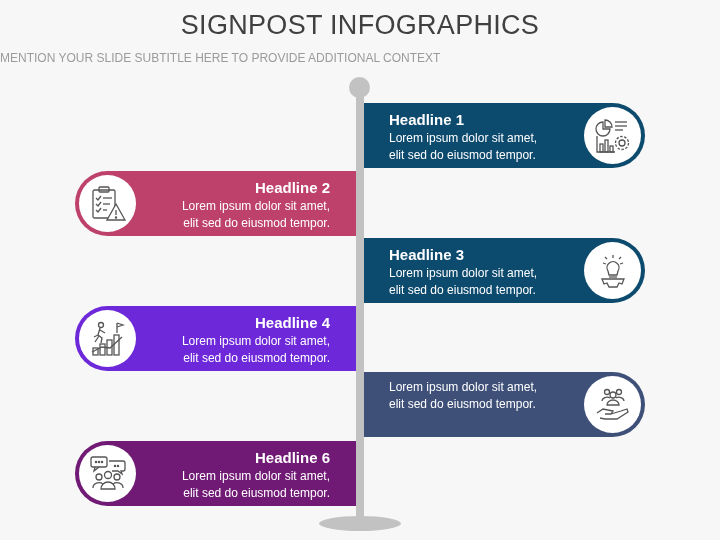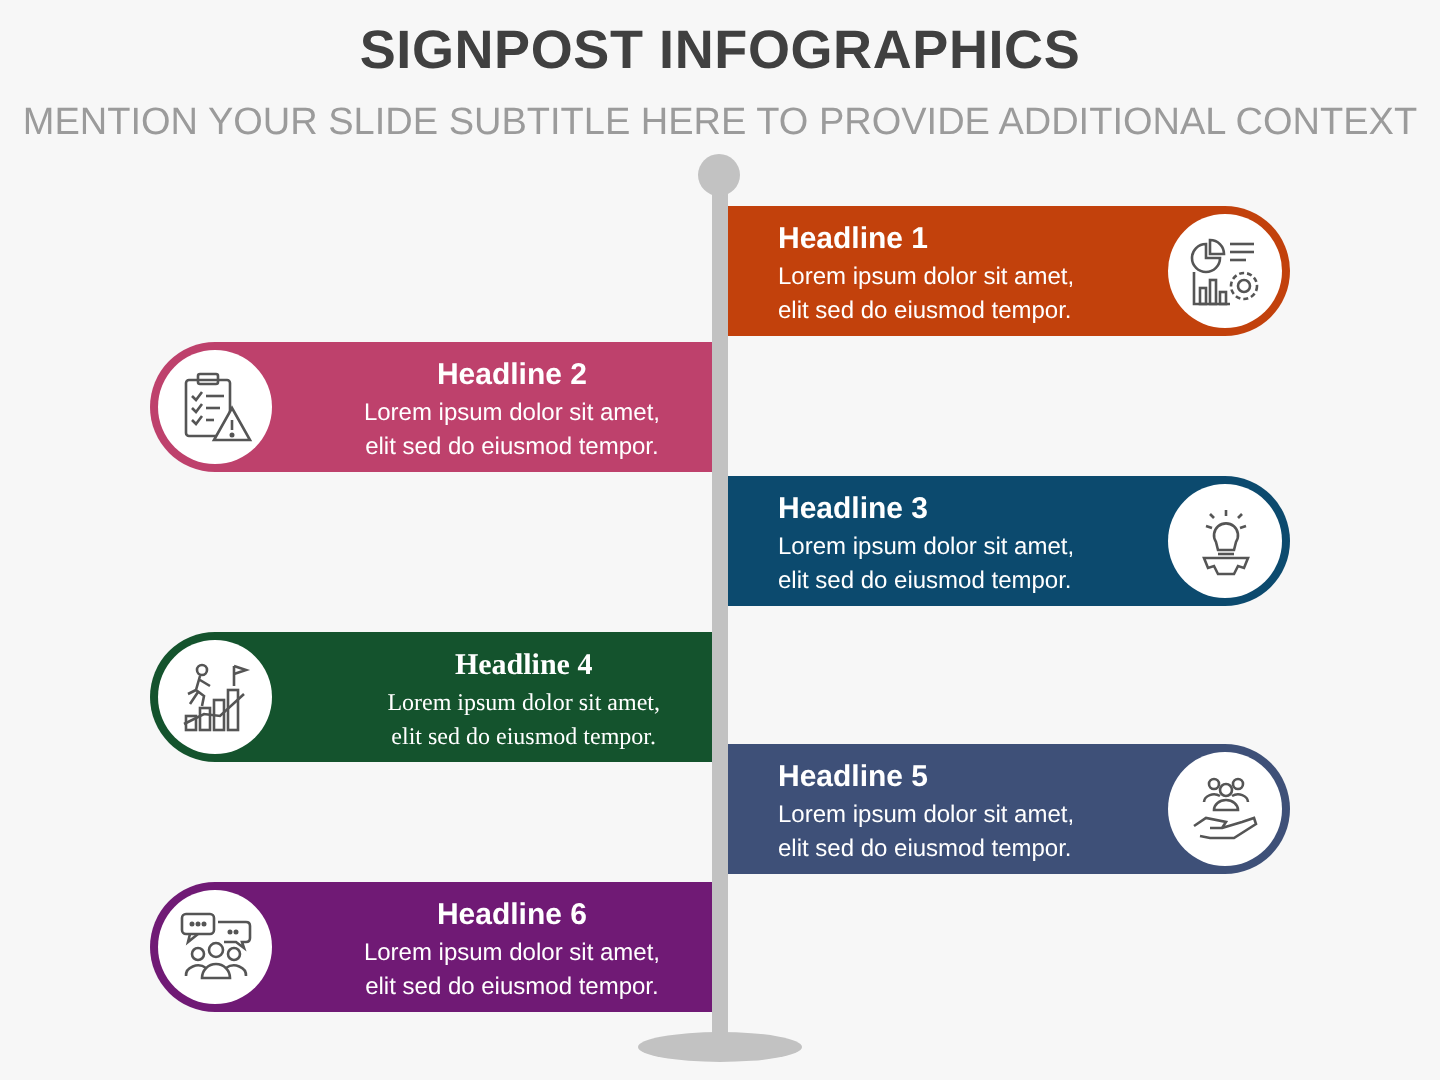--- a/index.html
+++ b/index.html
@@ -1,45 +1,45 @@
 <!DOCTYPE html>
 <html><head>
 <meta charset="utf-8">
 <style>
   html,body{margin:0;padding:0;}
   body{width:720px;height:540px;background:#f7f7f7;position:relative;overflow:hidden;font-family:"Liberation Sans",sans-serif;}
-  .title{position:absolute;left:0;top:10px;width:720px;text-align:center;font-size:27px;font-weight:bold;color:#404040;letter-spacing:0.3px;}
-  .subtitle{position:absolute;left:0;top:51px;width:720px;text-align:center;font-size:19px;color:#9b9b9b;}
+  .title{position:absolute;left:0;top:10px;width:720px;text-align:center;font-size:27px;font-weight:normal;color:#404040;letter-spacing:0.3px;}
+  .subtitle{position:absolute;left:0;top:51px;width:720px;text-align:left;font-size:12px;color:#9b9b9b;}
   .pole{position:absolute;left:356px;top:88px;width:8px;height:436px;background:#c2c2c2;}
   .knob{position:absolute;left:349px;top:77px;width:21px;height:21px;border-radius:50%;background:#c2c2c2;}
   .base{position:absolute;left:319px;top:516px;width:82px;height:15px;border-radius:50%;background:#c2c2c2;}
   .banner{position:absolute;height:65px;color:#fff;}
   .banner.right{left:364px;width:281px;border-radius:0 33px 33px 0;}
   .banner.left{left:75px;width:281px;border-radius:33px 0 0 33px;}
   .banner .txt{position:absolute;top:7px;}
   .banner.right .txt{left:25px;text-align:left;}
-  .banner.left .txt{right:26px;text-align:center;}
+  .banner.left .txt{right:26px;text-align:right;}
   .hl{font-size:15px;font-weight:bold;line-height:20px;}
   .body{font-size:12px;line-height:17px;}
   .circ{position:absolute;top:4px;width:57px;height:57px;border-radius:50%;background:#fff;display:flex;align-items:center;justify-content:center;}
   .banner.right .circ{right:4px;}
   .banner.left .circ{left:4px;}
   .circ svg{width:40px;height:40px;}
 </style>
 </head>
 <body>
 
 <div class="title">SIGNPOST INFOGRAPHICS</div>
 <div class="subtitle">MENTION YOUR SLIDE SUBTITLE HERE TO PROVIDE ADDITIONAL CONTEXT</div>
 
 <div class="pole"></div>
 <div class="knob"></div>
 <div class="base"></div>
 
-<div class="banner right" style="top:103px;background:#c2410c;">
+<div class="banner right" style="top:103px;background:#0c4a6e;">
   <div class="txt">
     <div class="hl">Headline 1</div>
     <div class="body">Lorem ipsum dolor sit amet,</div>
     <div class="body">elit sed do eiusmod tempor.</div>
   </div>
   <div class="circ">
     <svg viewBox="0 0 40 40" fill="none" stroke="#555" stroke-width="1.3">
       <path d="M10 6 A7 7 0 1 0 17 13 L10 13 Z"></path>
         <path d="M12 4 A7 7 0 0 1 19 11 L12 11 Z"></path>
       <line x1="22" y1="6" x2="34" y2="6"></line>
@@ -91,21 +91,21 @@
       <line x1="20" y1="4" x2="20" y2="7"></line>
         <line x1="10" y1="12" x2="13" y2="13"></line>
         <line x1="30" y1="12" x2="27" y2="13"></line>
         <line x1="12" y1="6" x2="14" y2="8"></line>
         <line x1="28" y1="6" x2="26" y2="8"></line>
       <path d="M9 28 L31 28 L29 33 L26 32 L24 36 L16 36 L14 32 L11 33 Z"></path>
     </svg>
   </div>
 </div>
 
-<div class="banner left" style="top:316px;background:#14532d;font-family:Liberation Serif, serif;">
+<div class="banner left" style="top:306px;background:#6d28d9;">
   <div class="circ">
     <svg viewBox="0 0 40 40" fill="none" stroke="#555" stroke-width="1.3">
       <circle cx="13" cy="6" r="2.5"></circle>
         <path d="M12 9 L10 16 L14 19 L13 24 M10 16 L6 18 M12 11 L17 14 M11 17 L7 23"></path>
       <line x1="29" y1="4" x2="29" y2="14"></line>
         <path d="M29 4 L35 6 L29 8"></path>
       <rect x="5" y="29" width="5" height="7"></rect>
         <rect x="12" y="25" width="5" height="11"></rect>
         <rect x="19" y="21" width="5" height="15"></rect>
         <rect x="26" y="16" width="5" height="20"></rect>
@@ -114,21 +114,20 @@
   </div>
   <div class="txt">
     <div class="hl">Headline 4</div>
     <div class="body">Lorem ipsum dolor sit amet,</div>
     <div class="body">elit sed do eiusmod tempor.</div>
   </div>
 </div>
 
 <div class="banner right" style="top:372px;background:#3e5078;">
   <div class="txt">
-    <div class="hl">Headline 5</div>
     <div class="body">Lorem ipsum dolor sit amet,</div>
     <div class="body">elit sed do eiusmod tempor.</div>
   </div>
   <div class="circ">
     <svg viewBox="0 0 40 40" fill="none" stroke="#555" stroke-width="1.3">
       <circle cx="14" cy="7" r="2.5"></circle>
         <circle cx="26" cy="7" r="2.5"></circle>
         <circle cx="20" cy="10" r="3"></circle>
       <path d="M9 16 A5 4 0 0 1 17 13"></path>
         <path d="M23 13 A5 4 0 0 1 31 16"></path>

